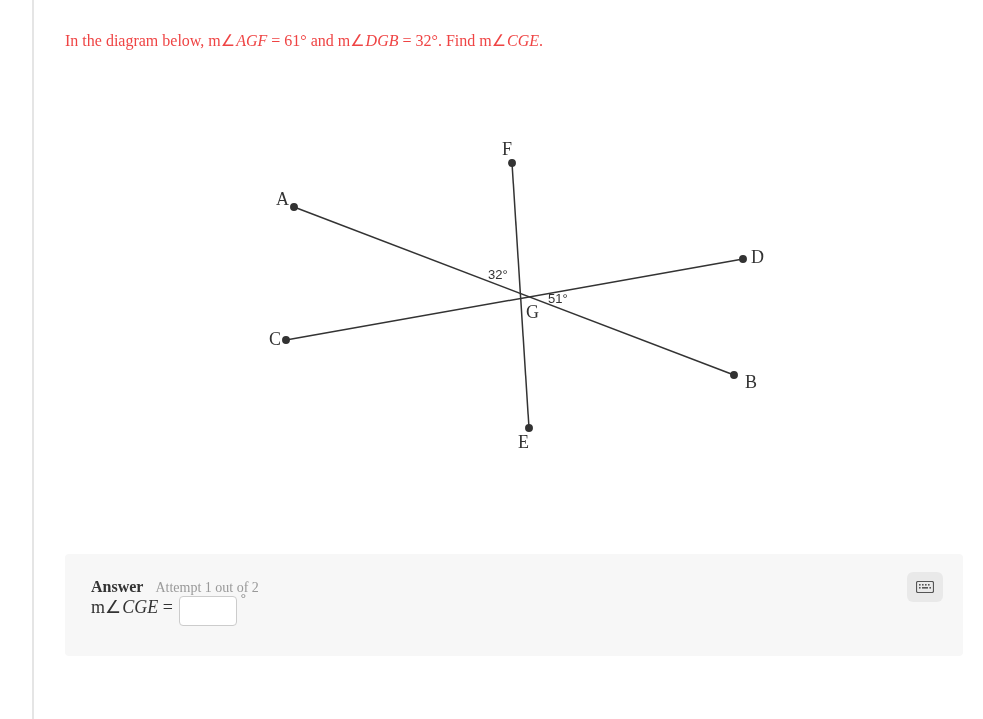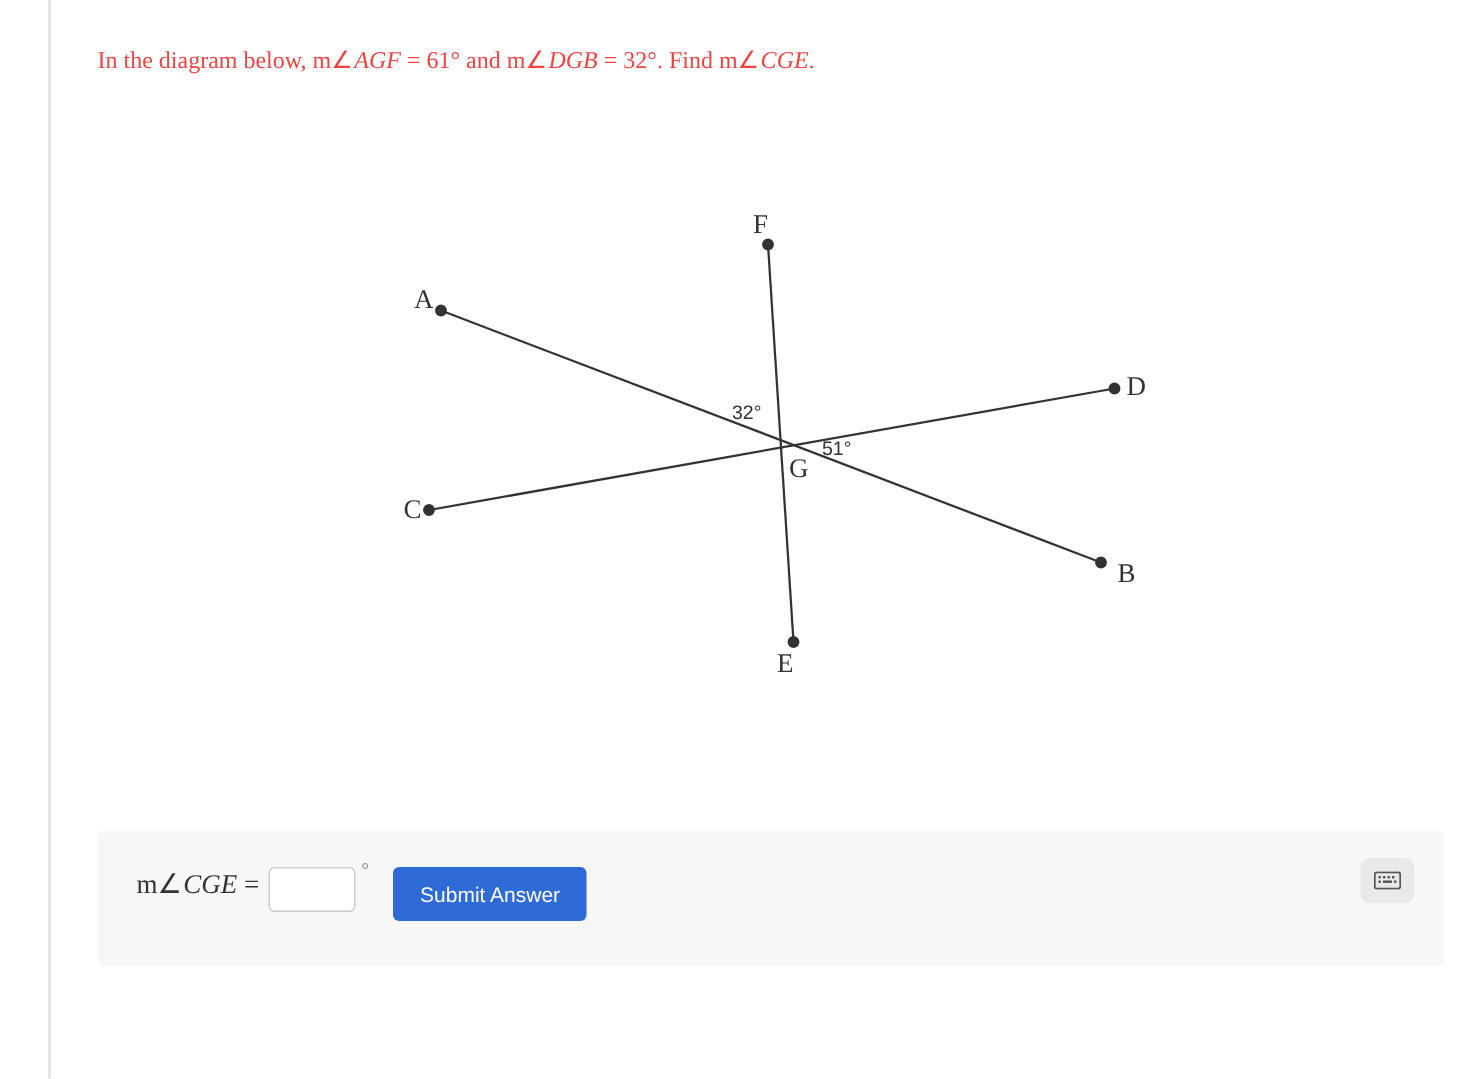--- a/index.html
+++ b/index.html
@@ -188,21 +188,24 @@
         <rect x="0.5" y="0.5" width="17" height="11" rx="1.5" fill="none" stroke="#555" stroke-width="1.2"></rect>
         <rect x="3" y="3" width="1.6" height="1.6" fill="#555"></rect>
         <rect x="6" y="3" width="1.6" height="1.6" fill="#555"></rect>
         <rect x="9" y="3" width="1.6" height="1.6" fill="#555"></rect>
         <rect x="12" y="3" width="1.6" height="1.6" fill="#555"></rect>
         <rect x="3" y="6" width="1.6" height="1.6" fill="#555"></rect>
         <rect x="6" y="6" width="6" height="1.6" fill="#555"></rect>
         <rect x="13.4" y="6" width="1.6" height="1.6" fill="#555"></rect>
       </svg>
     </div>
+    <div class="answer-header">
+      <span class="answer-bold">Answer</span>
+      <span class="attempt">Attempt 1 out of 2</span>
+    </div>
     <div class="answer-row">
       <span class="expr math"><span class="mathop">m</span><span class="angle">CGE</span><span class="mathop"> =</span></span>
       <input class="ans-input" type="text" value="" style="">
       <span class="degree-unit">°</span>
-      <button class="submit-btn">Submit Answer</button>
     </div>
   </div>
 
 </div>
 
 </body></html>

